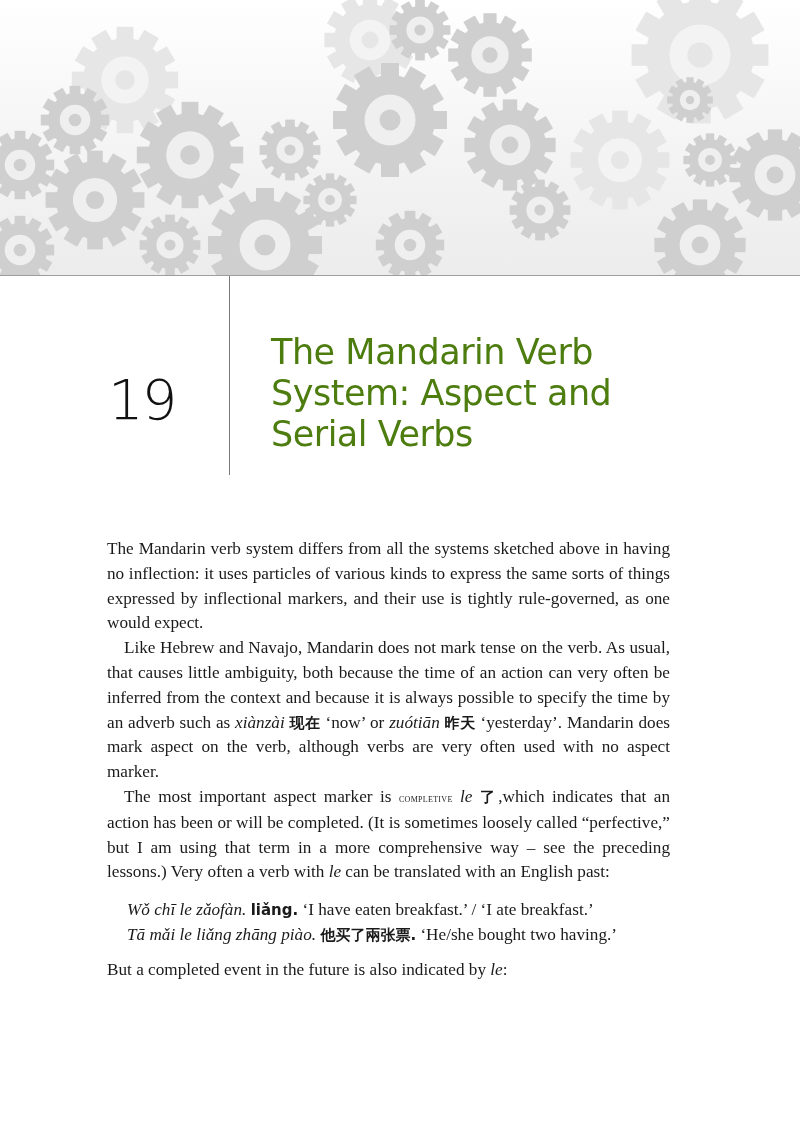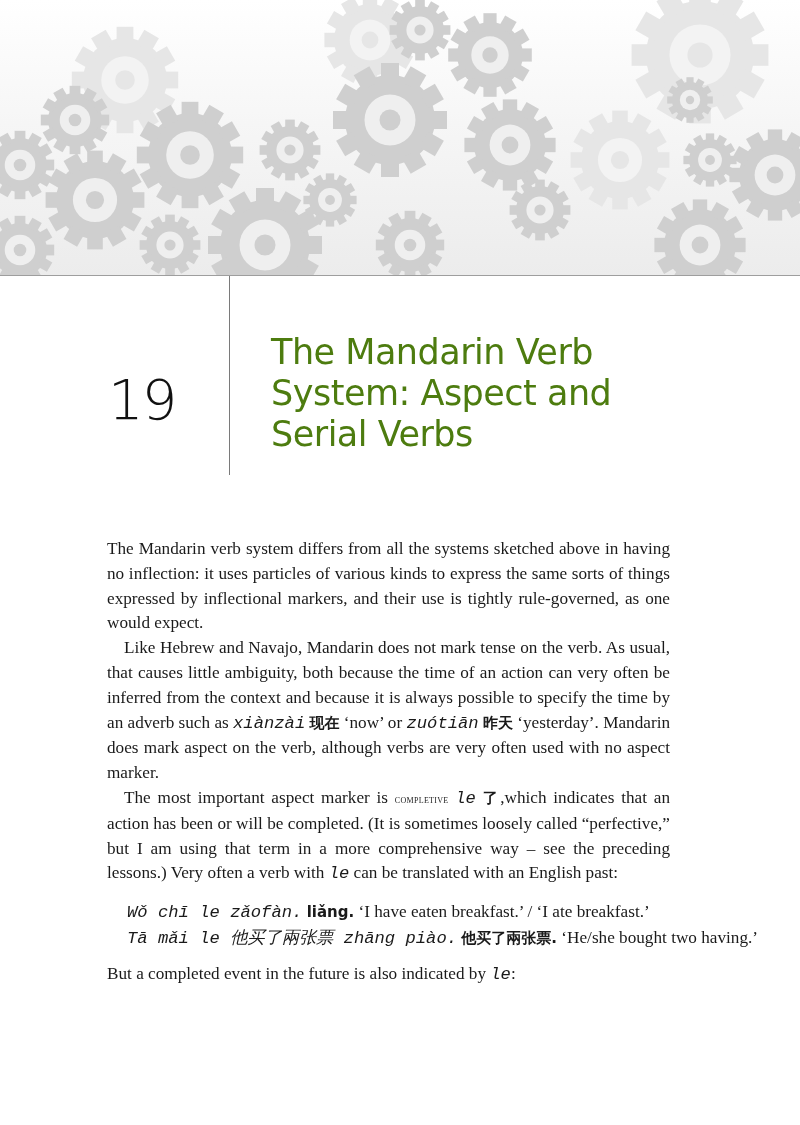--- a/index.html
+++ b/index.html
@@ -28,21 +28,21 @@
   .body-text {
     position: absolute; left: 107px; top: 508px; width: 563px;
     font-size: 17.2px; line-height: 24.8px; text-align: justify; margin-top: 29px;
   }
   .body-text p { margin: 0; }
   .body-text p.indent { text-indent: 17px; }
   .sc { font-variant: small-caps; font-size: 11px; letter-spacing: 0.3px; }
   .examples { margin: 13px 0 10px 20px; }
   .examples div { white-space: nowrap; }
   .zh { font-family: "DejaVu Sans", sans-serif; font-size: 15px; font-weight: bold; }
-  i { font-style: italic; font-family: Liberation Mono, monospace; }
+  i { font-style: italic; }
 </style>
 </head>
 <body>
 
 <div class="banner">
   <svg width="800" height="275" viewBox="0 0 800 275">
     <defs>
       <g id="gear">
         <circle r="30" fill="currentColor"></circle>
         <g fill="currentColor">
@@ -105,17 +105,17 @@
 
 <div class="body-text">
   <p>The Mandarin verb system differs from all the systems sketched above in having no inflection: it uses particles of various kinds to express the same sorts of things expressed by inflectional markers, and their use is tightly rule-governed, as one would expect.</p>
 
   <p class="indent"><span>Like Hebrew and Navajo, Mandarin does not mark tense on the verb. As usual, that causes little ambiguity, both because the time of an action can very often be inferred from the context and because it is always possible to specify the time by an adverb such as </span><i>xiànzài</i> <span class="zh">现在</span><span> ‘now’ or </span><i>zuótiān</i> <span class="zh">昨天</span><span> ‘yesterday’. Mandarin does mark aspect on the verb, although verbs are very often used with no aspect marker.</span></p>
 
   <p class="indent"><span>The most important aspect marker is </span><span class="sc">completive</span> <i>le</i> <span class="zh">了</span><span>,which indicates that an action has been or will be completed. (It is sometimes loosely called “perfective,” but I am using that term in a more comprehensive way – see the preceding lessons.) Very often a verb with </span><i>le</i><span> can be translated with an English past:</span></p>
 
   <div class="examples">
     <div><i>Wǒ chī le zǎofàn.</i> <span class="zh">liǎng.</span> <span>‘I have eaten breakfast.’ / ‘I ate breakfast.’</span></div>
-    <div><i>Tā mǎi le 他买了兩张票 zhāng piào.</i> <span class="zh">他买了兩张票.</span> <span>‘He/she bought two having.’</span></div>
+    <div><i>Tā mǎi le liǎng zhāng piào.</i> <span class="zh">他买了兩张票.</span> <span>‘He/she bought two having.’</span></div>
   </div>
 
   <p><span>But a completed event in the future is also indicated by </span><i>le</i><span>:</span></p>
 </div>
 
 </body></html>

